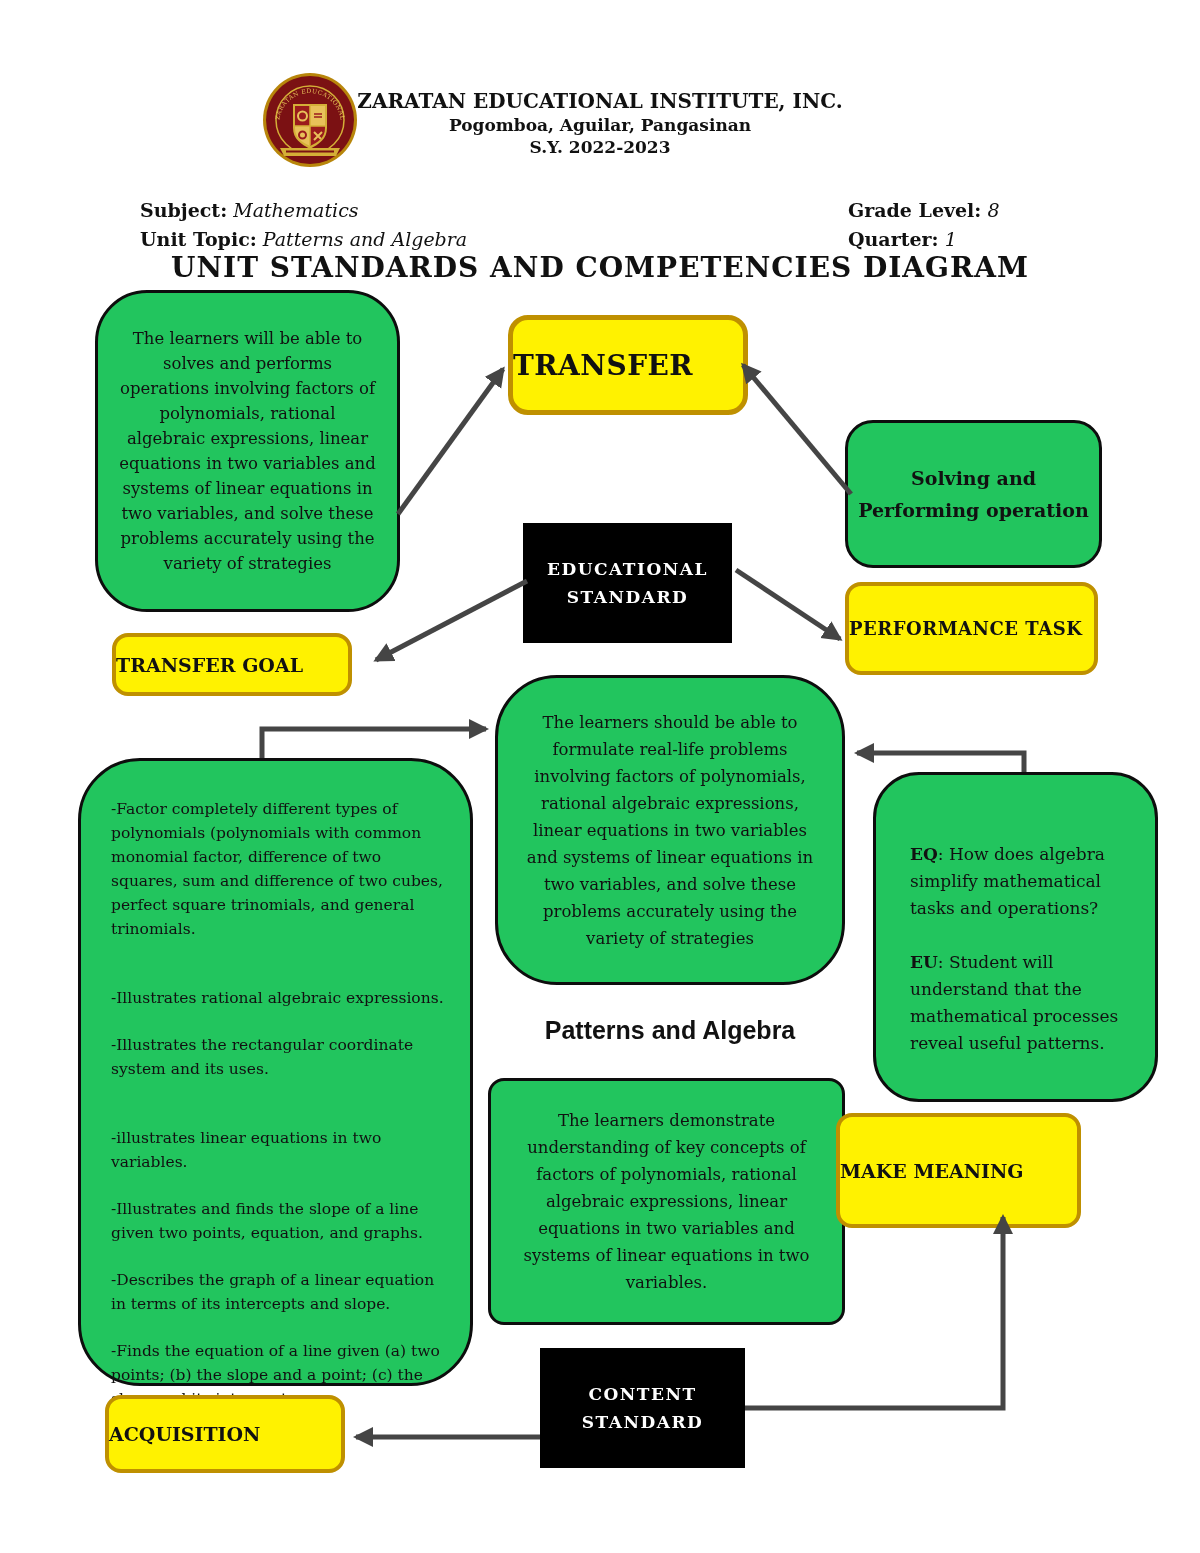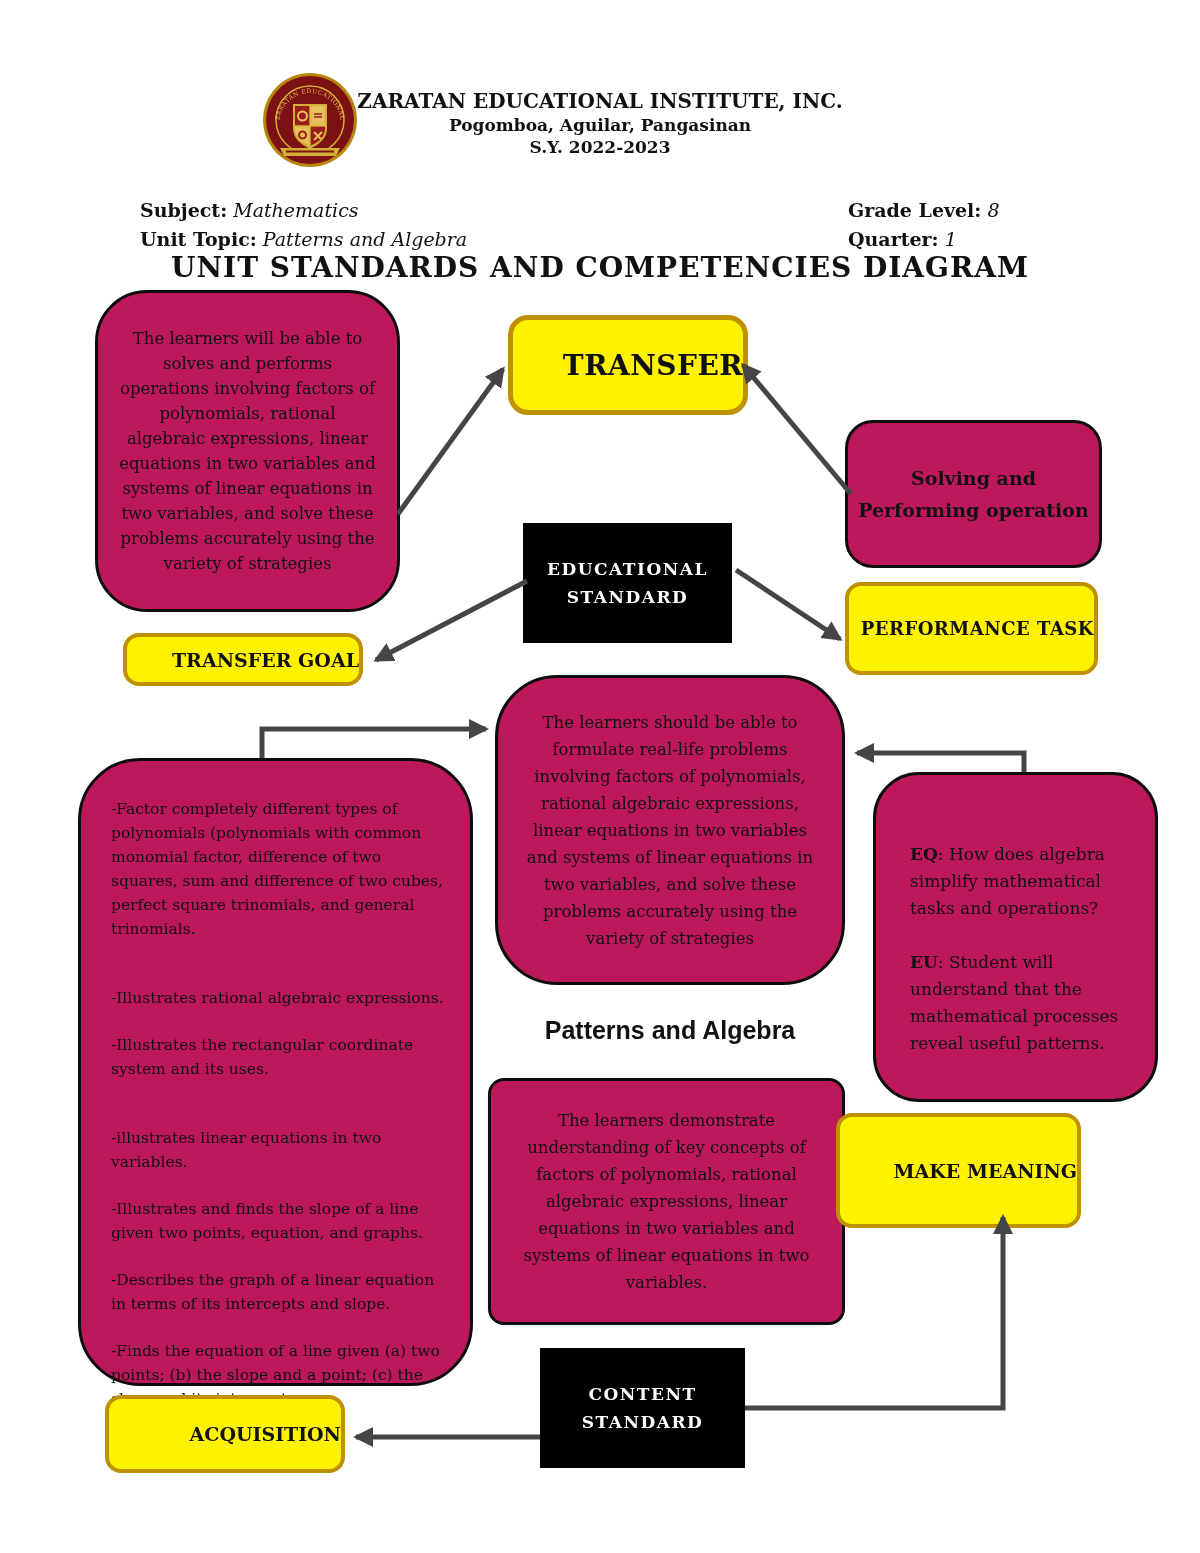--- a/index.html
+++ b/index.html
@@ -18,39 +18,39 @@
   .hdr .school { font-size:20px; font-weight:bold; }
   .hdr .addr   { font-size:17px; font-weight:bold; }
   .hdr .sy     { font-size:17px; font-weight:bold; }
   .meta-left  { position:absolute; left:140px; top:196px; font-size:19px; line-height:1.55; }
   .meta-right { position:absolute; left:848px; top:196px; font-size:19px; line-height:1.55; }
   .meta-label { font-weight:bold; }
   .meta-value { font-style:italic; }
   .doc-title { position:absolute; left:0; right:0; top:251px; text-align:center;
                font-size:28px; font-weight:bold; letter-spacing:1px; }
   
-  .rbox { position:absolute; border:3px solid #0d0d0d; background:#be185d; z-index:3;
+  .rbox { position:absolute; border:3px solid #0d0d0d; background:#22c55e; z-index:3;
           display:flex; align-items:center; justify-content:center; text-align:center; }
   .ybox { position:absolute; background:#FFF200; border:4px solid #BF9000; z-index:3;
-          display:flex; align-items:center; justify-content:flex-end; text-align:center;
+          display:flex; align-items:center; justify-content:flex-start; text-align:center;
           font-weight:bold; border-radius:16px; }
   .kbox { position:absolute; background:#000; color:#fff; z-index:3;
           display:flex; align-items:center; justify-content:center; text-align:center;
           font-weight:bold; letter-spacing:1.5px; line-height:1.65; font-size:17px; }
   
   .box-transfer-goal-desc { left:95px; top:290px; width:305px; height:322px;
         border-radius:52px; font-size:16.5px; line-height:25px; padding:14px 20px; }
   .box-transfer { left:508px; top:315px; width:240px; height:100px;
         font-size:28px; border-radius:20px; border-width:5px; letter-spacing:0.5px; }
   .box-solving { left:845px; top:420px; width:257px; height:148px;
         border-radius:28px; font-weight:bold; font-size:19px; line-height:32px; }
   .box-perf-standard { left:523px; top:523px; width:209px; height:120px; }
   .box-perf-task { left:845px; top:582px; width:253px; height:93px;
         font-size:18px; line-height:30px; letter-spacing:0.5px; }
-  .box-transfer-goal { left:123px; top:633px; width:240px; height:53px; font-size:19px; }
+  .box-transfer-goal { left:112px; top:633px; width:240px; height:63px; font-size:19px; }
   .box-should { left:495px; top:675px; width:350px; height:310px;
         border-radius:62px; font-size:16.5px; line-height:27px; padding:10px 18px; }
   .box-competencies { left:78px; top:758px; width:395px; height:628px;
         border-radius:62px; font-size:15.5px; line-height:24px; text-align:left;
         display:block; padding:36px 26px 0 30px; }
   .box-competencies p.gap-lg { margin-bottom:45px; }
   .box-competencies p.gap-md { margin-bottom:23px; }
   .box-eq { left:873px; top:772px; width:285px; height:330px;
         border-radius:46px; font-size:17px; line-height:27px; text-align:left;
         display:block; padding:66px 26px 0 34px; }

